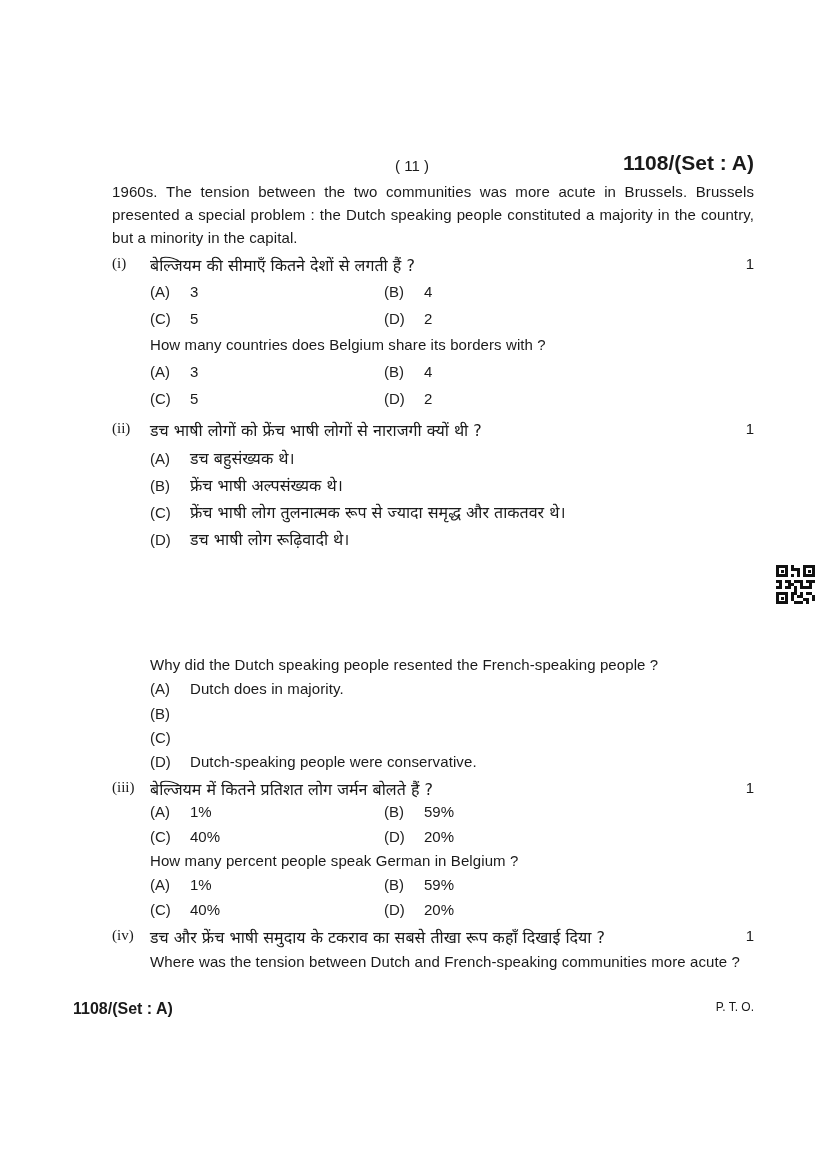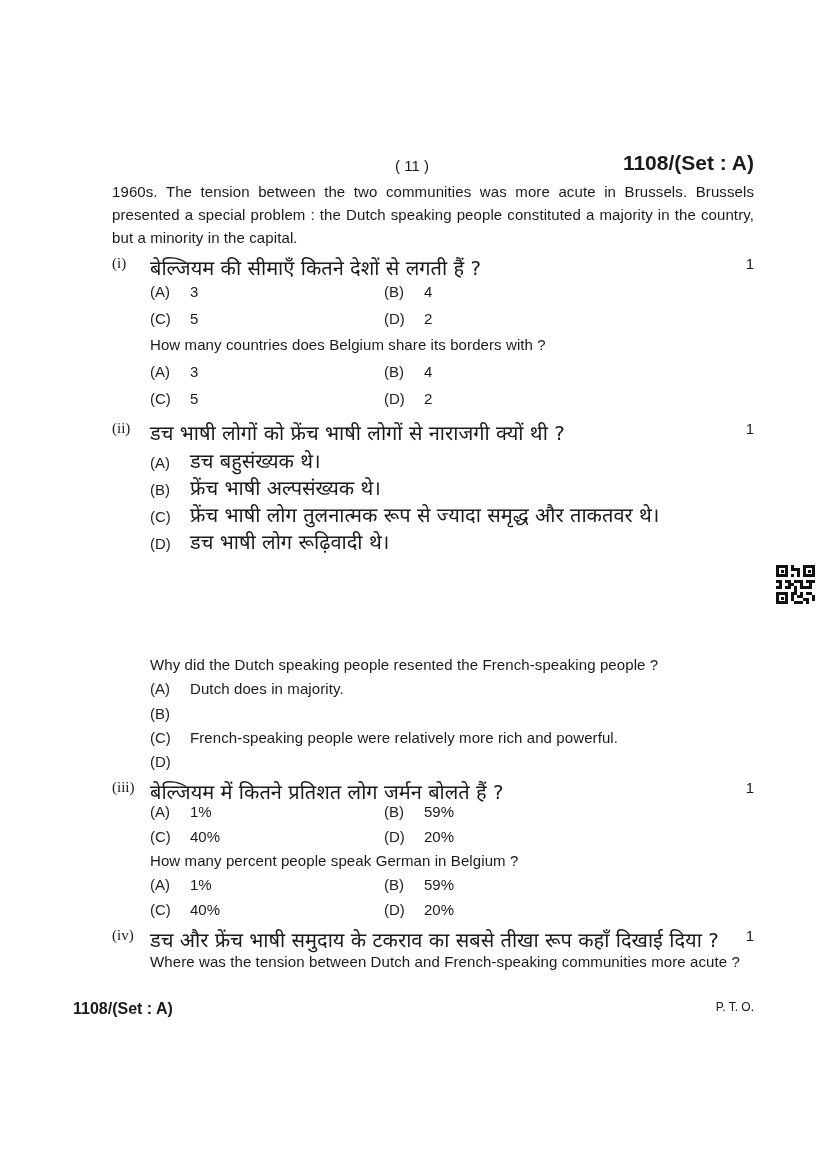--- a/index.html
+++ b/index.html
@@ -4,21 +4,21 @@
   <style>
     html, body { margin: 0; padding: 0; }
     body {
       width: 826px; height: 1169px; background: #ffffff; position: relative;
       color: #1a1a1a; overflow: hidden;
       font-family: "DejaVu Serif", serif;
     }
     .abs { position: absolute; }
     .serif { font-family: Liberation Sans, sans-serif; font-size: 15px; letter-spacing: 0.1px; }
     .sans { font-family: "Liberation Sans", "DejaVu Sans", sans-serif; }
-    .hindi { font-family: "DejaVu Sans", "Liberation Sans", sans-serif; font-size: 20px; }
+    .hindi { font-family: "DejaVu Sans", "Liberation Sans", sans-serif; font-size: 16px; }
     .page-num { left: 395px; top: 157px; font-size: 15px; }
     .code-top { right: 72px; top: 151px; font-size: 21px; font-weight: bold; }
     .para { left: 112px; width: 642px; top: 180px; line-height: 23px; text-align: justify; text-align-last: left; }
     .qnum { left: 112px; font-family: "Liberation Serif", serif; font-size: 15px; }
     .marks { right: 72px; font-family: "Liberation Sans", sans-serif; font-size: 15px; }
     .opt-label { font-family: "Liberation Sans", sans-serif; font-size: 15px; color: #222; }
     .opt-val { font-family: "Liberation Sans", sans-serif; font-size: 15px; }
     .row { display: flex; align-items: baseline; }
     .colA { left: 150px; }
     .colB { left: 384px; }
@@ -146,24 +146,24 @@
 <div class="abs serif" style="left:150px; top:656px">Why did the Dutch speaking people resented the French-speaking people ?</div>
 <div class="abs colA row" style="top:680px">
     <span class="opt-label lbl-w">(A)</span>
     <span class="serif">Dutch does in majority.</span>
   </div>
 <div class="abs colA row" style="top:705px">
     <span class="opt-label lbl-w">(B)</span>
   </div>
 <div class="abs colA row" style="top:729px">
     <span class="opt-label lbl-w">(C)</span>
-    <span class="serif">French-speaking people were relatively more rich and powerful.</span>
   </div>
 <div class="abs colA row" style="top:753px">
     <span class="opt-label lbl-w">(D)</span>
+    <span class="serif">Dutch-speaking people were conservative.</span>
   </div>
 
 <div class="abs qnum" style="top:779px">(iii)</div>
 <div class="abs hindi" style="left:150px; top:778px">बेल्जियम में कितने प्रतिशत लोग जर्मन बोलते हैं ?</div>
 <div class="abs marks" style="top:779px">1</div>
 
 <div class="abs colA row" style="top:803px">
     <span class="opt-label lbl-w">(A)</span>
     <span class="opt-val">1%</span>
   </div>

